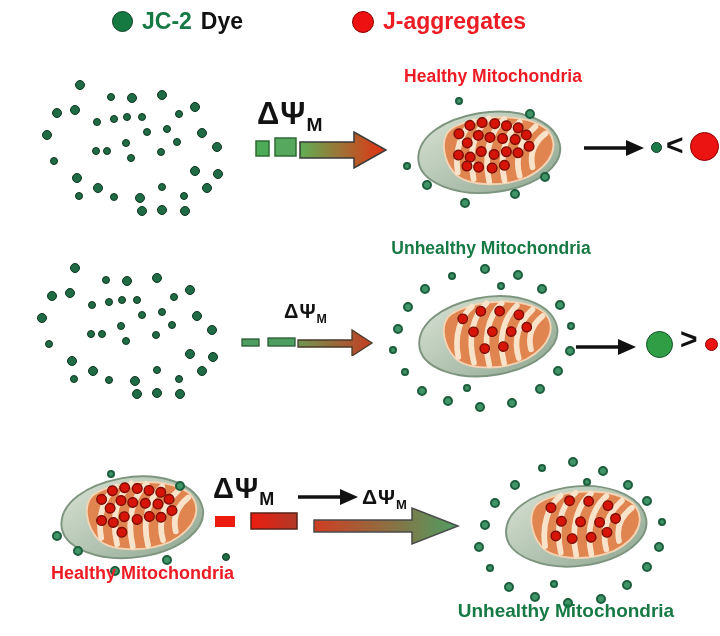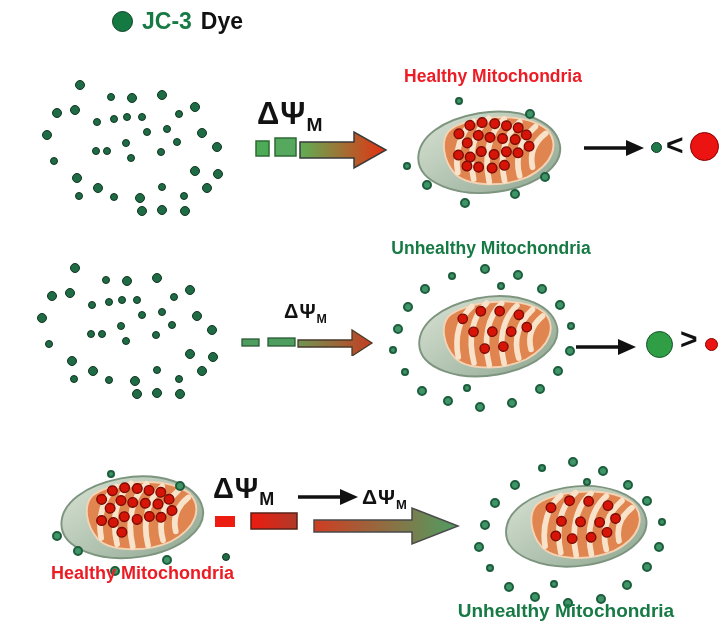--- a/index.html
+++ b/index.html
@@ -21,22 +21,26 @@
   .cmp{font-weight:bold;color:#111;line-height:1;}
   .result-dot{border-radius:50%;position:absolute;box-sizing:border-box;}
 </style>
 </head>
 <body>
 
 <div id="canvas">
 
   <div class="abs legend-item" style="left:112px;top:8px;">
     <span class="legend-dot dot-green-legend"></span>
-    <span class="txt-green">JC-3</span>
+    <span class="txt-green">JC-2</span>
     <span class="txt-black">Dye</span>
+  </div>
+  <div class="abs legend-item" style="left:352px;top:8px;">
+    <span class="legend-dot dot-red-legend"></span>
+    <span class="txt-red">J-aggregates</span>
   </div>
 
   <div class="abs" style="left:30px;top:62px;width:225px;height:155px;">
       <span class="cdot" style="left: 45px; top: 18px; width: 10px; height: 10px;"></span>
       <span class="cdot" style="left: 22px; top: 46px; width: 10px; height: 10px;"></span>
       <span class="cdot" style="left: 40px; top: 43px; width: 10px; height: 10px;"></span>
       <span class="cdot" style="left: 77px; top: 31px; width: 8px; height: 8px;"></span>
       <span class="cdot" style="left: 97px; top: 31px; width: 10px; height: 10px;"></span>
       <span class="cdot" style="left: 127px; top: 28px; width: 10px; height: 10px;"></span>
       <span class="cdot" style="left: 160px; top: 40px; width: 10px; height: 10px;"></span>

